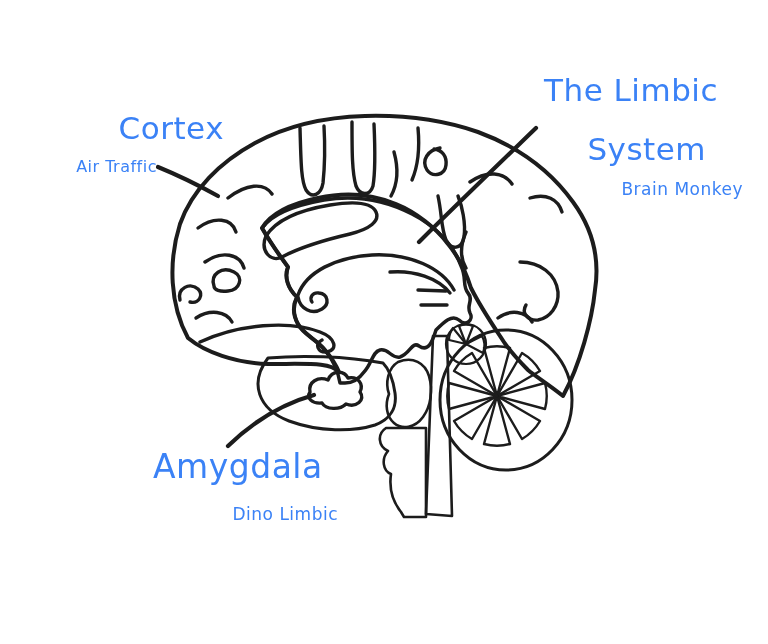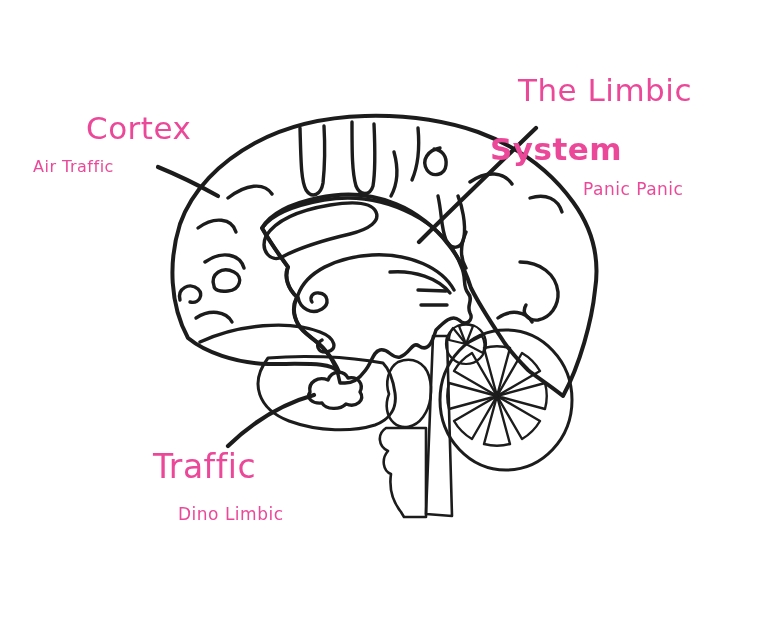--- a/index.html
+++ b/index.html
@@ -1,27 +1,27 @@
 <!DOCTYPE html>
 <html><head>
 <meta charset="utf-8">
 <style>
   html,body{margin:0;padding:0;background:#ffffff;}
   #stage{position:relative;width:768px;height:644px;background:#ffffff;overflow:hidden;
          font-family:"DejaVu Sans", sans-serif;}
   #brain-svg{position:absolute;left:0;top:0;}
-  .lbl{position:absolute;color:#ec4899;text-align:left;white-space:nowrap;letter-spacing:.5px;}
+  .lbl{position:absolute;color:#3b82f6;text-align:right;white-space:nowrap;letter-spacing:.5px;}
   .title{font-size:31px;font-weight:500;}
   .sub{font-size:16px;}
   .sub-s{font-size:17px;}
   .t-cortex   {left:86px;  top:110px; width:138px;}
   .s-cortex1  {left:33px;  top:157px; width:124px;}
   .s-cortex2  {left:33px;  top:188px; width:124px;}
   .t-limbic1  {left:518px; top:72px;  width:200px;}
-  .t-limbic2  {left:490px; top:131px; width:200px;font-weight:bold;}
+  .t-limbic2  {left:506px; top:131px; width:200px;}
   .s-limbic   {left:583px; top:179px; width:160px;}
   .t-amyg     {left:153px; top:447px; width:168px; font-size:33px;}
   .s-amyg     {left:178px; top:504px; width:160px;}
   .ink-line{stroke:#1c1c1c;fill:none;stroke-linecap:round;stroke-linejoin:round;}
 </style>
 </head>
 <body>
 
 <div id="stage">
 
@@ -144,17 +144,17 @@
       <path d="M 536,128 C 505,158 455,206 419,242"></path>
       <path d="M 228,446 C 255,420 285,403 314,395"></path>
     </g>
   </svg>
 
   <div class="lbl title t-cortex">Cortex</div>
   <div class="lbl sub   s-cortex1">Air Traffic</div>
 
   <div class="lbl title t-limbic1">The Limbic</div>
   <div class="lbl title t-limbic2">System</div>
-  <div class="lbl sub-s s-limbic">Panic Panic</div>
+  <div class="lbl sub-s s-limbic">Brain Monkey</div>
 
-  <div class="lbl title t-amyg">Traffic</div>
+  <div class="lbl title t-amyg">Amygdala</div>
   <div class="lbl sub-s s-amyg">Dino Limbic</div>
 </div>
 
 </body></html>

